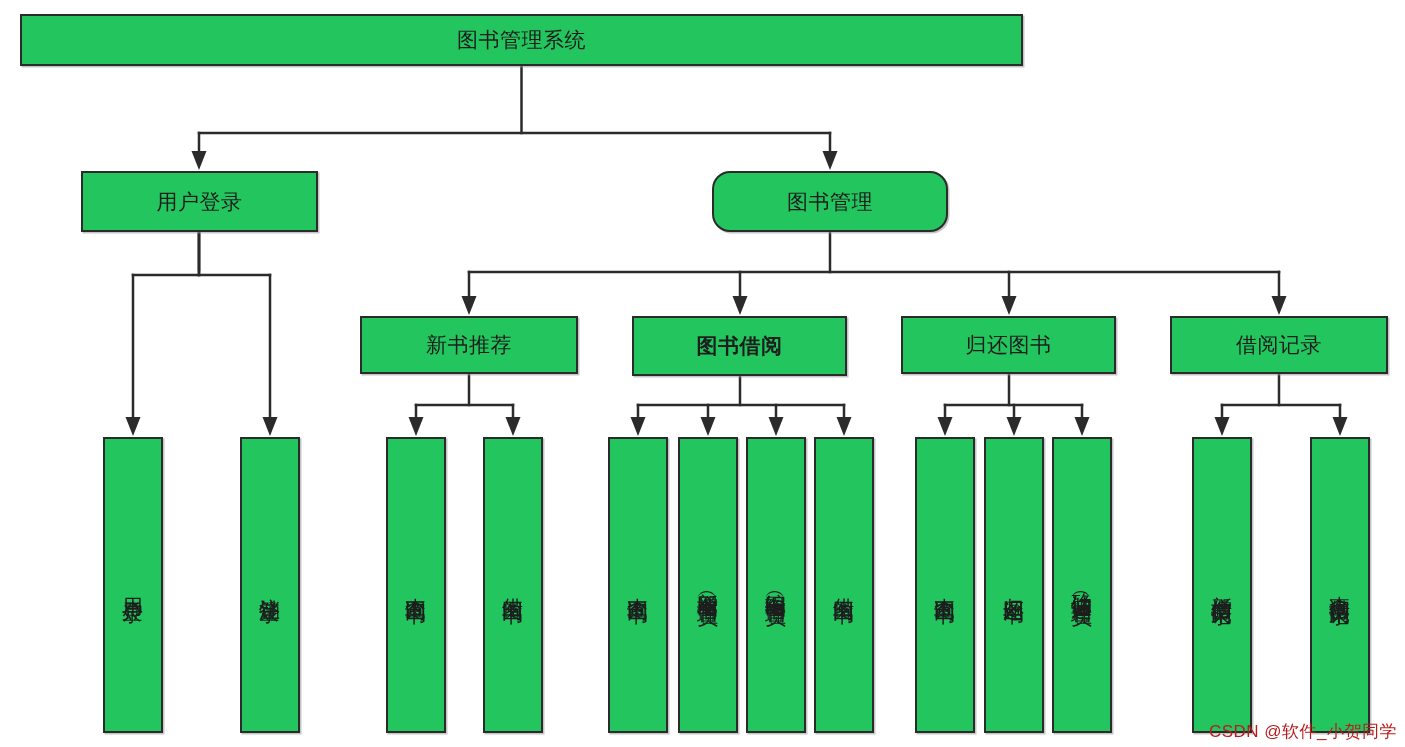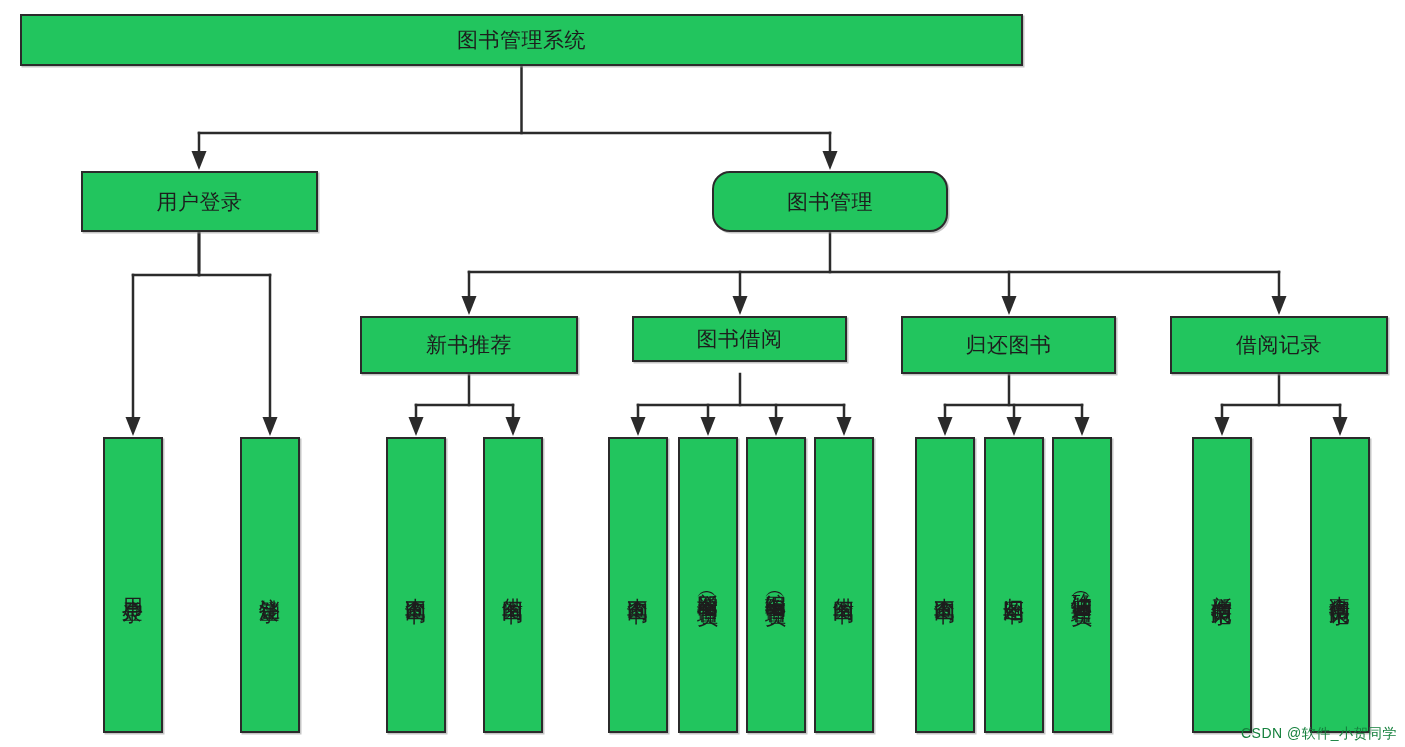--- a/index.html
+++ b/index.html
@@ -57,22 +57,22 @@
     position: absolute;
     left: 0; top: 0;
     width: 1405px;
     height: 747px;
     pointer-events: none;
   }
   #watermark {
     position: absolute;
     right: 8px;
     bottom: 4px;
-    font-size: 14px;
-    color: #15803d;
+    font-size: 17px;
+    color: #b91c1c;
     white-space: nowrap;
     letter-spacing: 0.5px;
   }
 </style>
 </head>
 <body>
 
 <div id="diagram-root">
 
   <svg id="connectors" viewBox="0 0 1405 747" width="1405" height="747" xmlns="http://www.w3.org/2000/svg">
@@ -142,21 +142,21 @@
       </div>
       <div class="node-box" style="left: 81px; top: 171px; width: 237px; height: 61px;">
         <span class="node-label-h">用户登录</span>
       </div>
       <div class="node-box" style="left: 712px; top: 171px; width: 236px; height: 61px; border-radius: 18px;">
         <span class="node-label-h">图书管理</span>
       </div>
       <div class="node-box" style="left: 360px; top: 316px; width: 218px; height: 58px;">
         <span class="node-label-h">新书推荐</span>
       </div>
-      <div class="node-box" style="left: 632px; top: 316px; width: 215px; height: 46px;">
+      <div class="node-box" style="left: 632px; top: 316px; width: 215px; height: 60px; font-weight: bold;">
         <span class="node-label-h">图书借阅</span>
       </div>
       <div class="node-box" style="left: 901px; top: 316px; width: 215px; height: 58px;">
         <span class="node-label-h">归还图书</span>
       </div>
       <div class="node-box" style="left: 1170px; top: 316px; width: 218px; height: 58px; padding-left: 11px;">
         <span class="node-label-h">借阅记录</span>
       </div>
       <div class="node-box" style="left: 103px; top: 437px; width: 60px; height: 296px;">
         <span class="node-label-v">用户登录</span>

